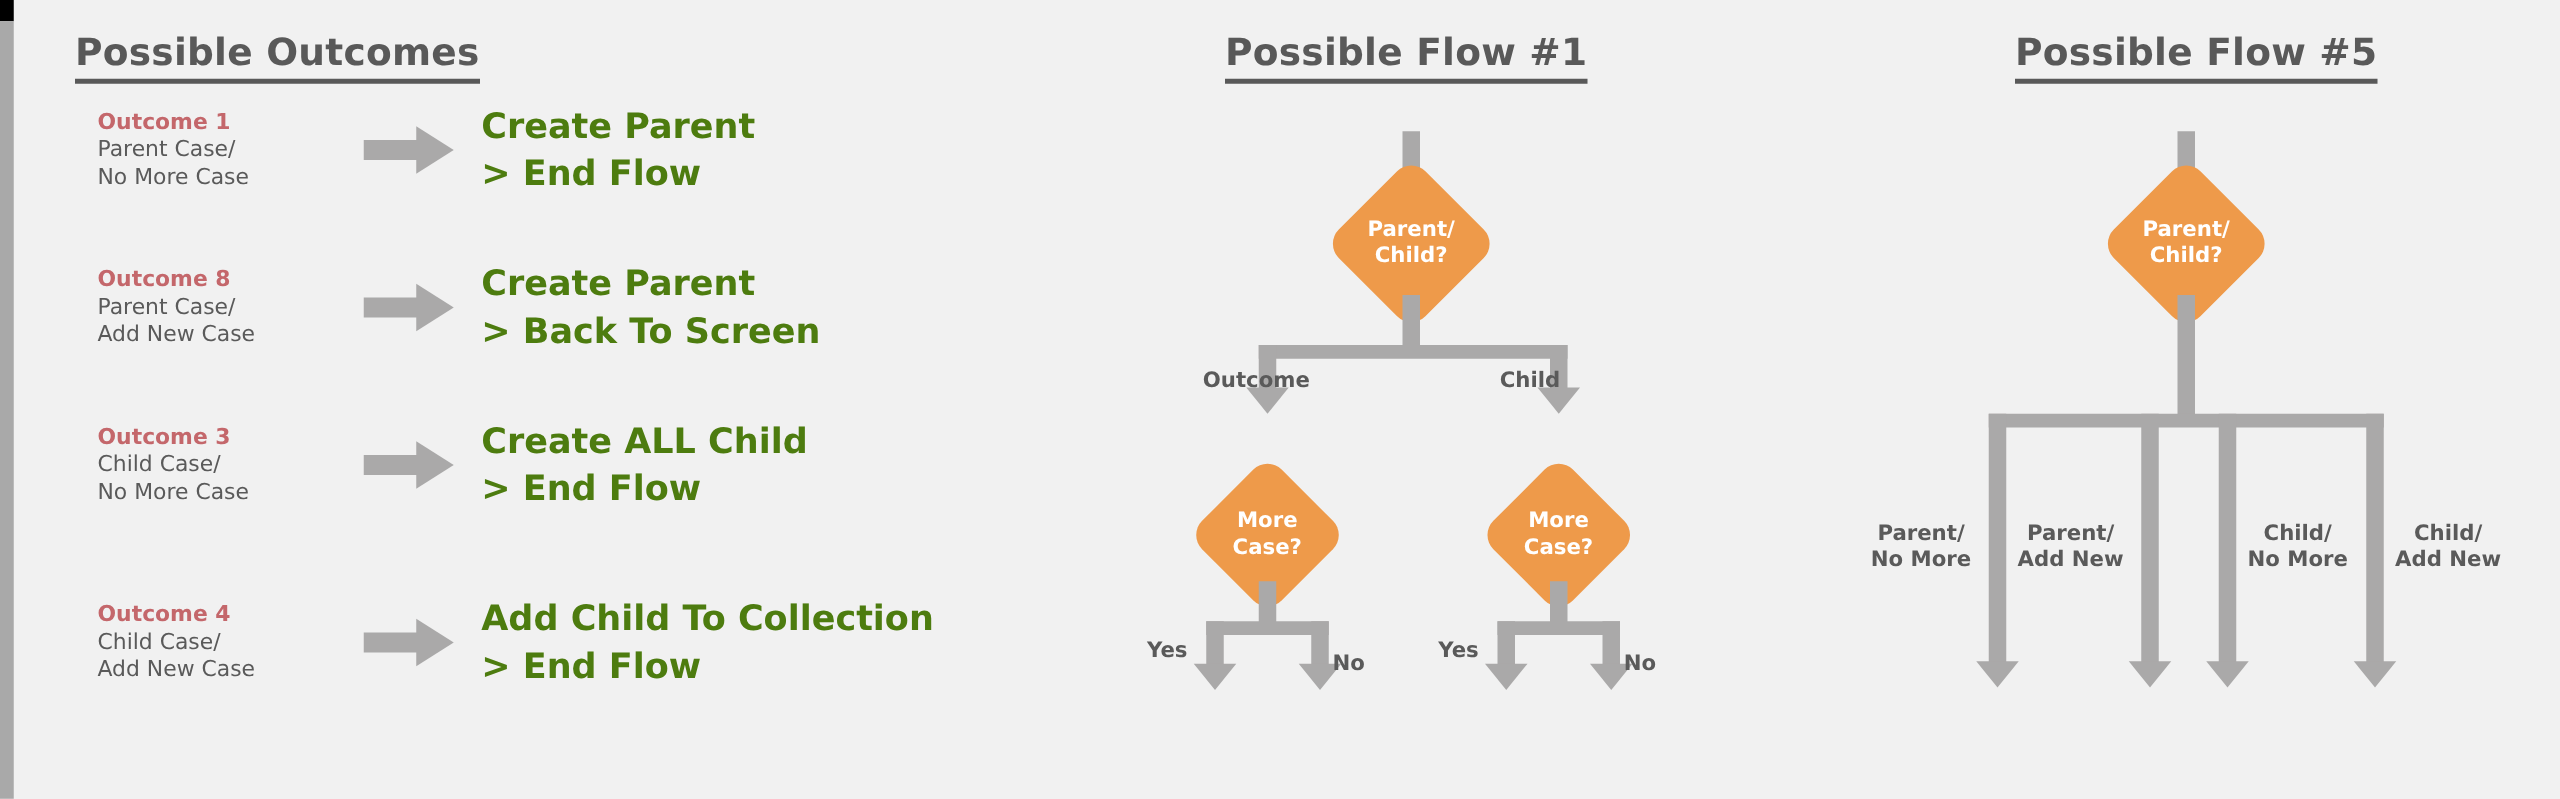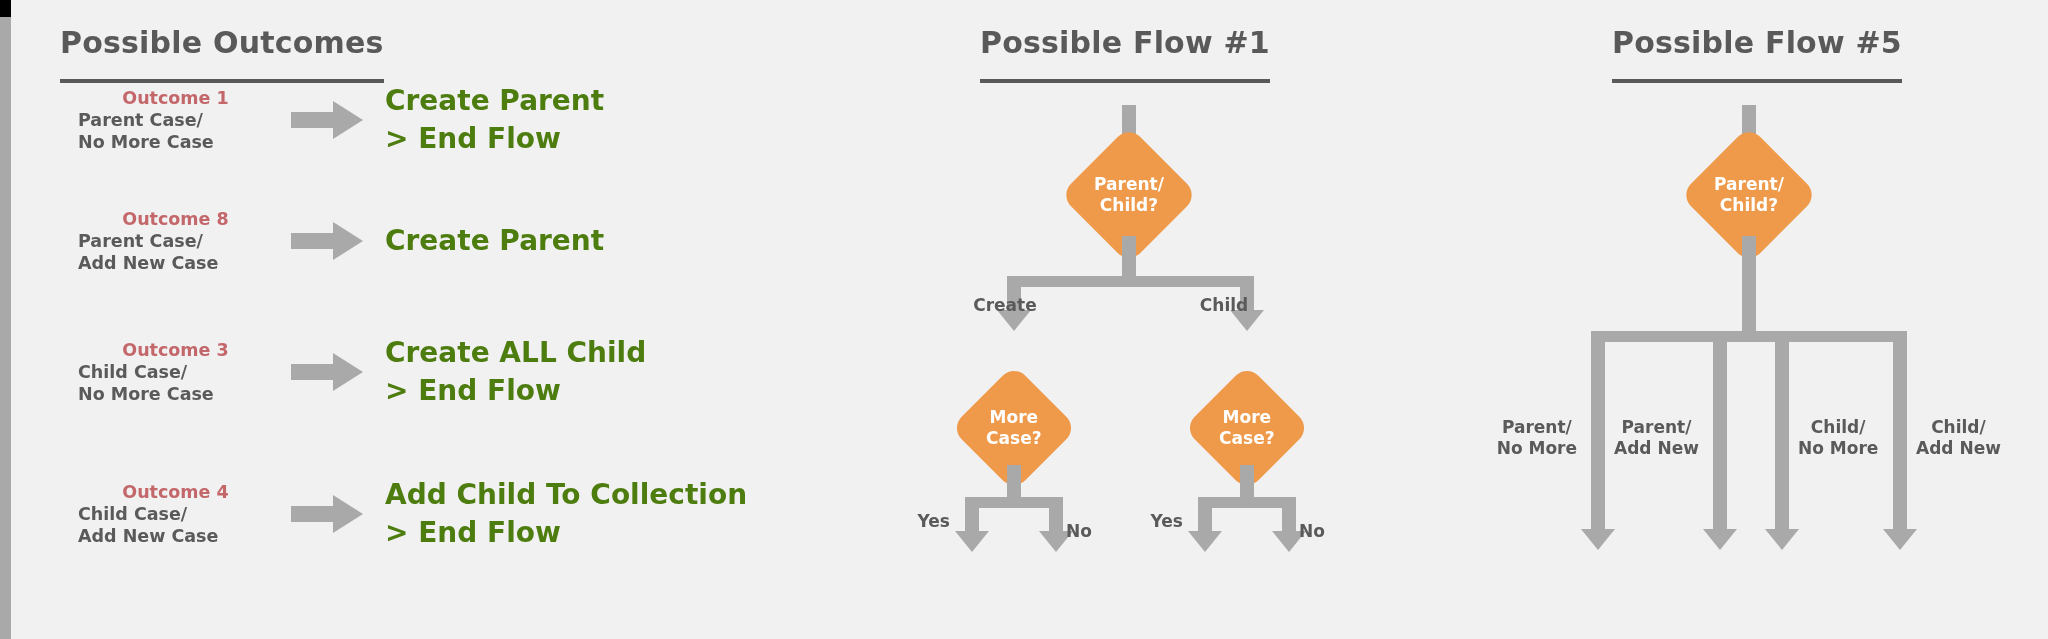--- a/index.html
+++ b/index.html
@@ -17,31 +17,31 @@
     position:absolute;
     font-weight:700;
     font-size:30px;
     color:#595959;
     letter-spacing:.2px;
     white-space:nowrap;
   }
   .col-title .ul{
     display:inline-block;
     border-bottom:4px solid #595959;
-    padding-bottom:19px;
+    padding-bottom:3px;
   }
 
   
   .outcome-row{position:absolute;display:flex;align-items:center;}
   .outcome-left{width:195px;}
   .outcome-num{
-    color:#c4676b;font-weight:700;font-size:17.5px;line-height:22px;white-space:nowrap;text-align:center;
+    color:#c4676b;font-weight:700;font-size:17.5px;line-height:22px;white-space:nowrap;
   }
   .outcome-line{
-    color:#5a5a5a;font-weight:700;font-size:17.5px;line-height:22px;white-space:nowrap;
+    color:#5a5a5a;font-weight:400;font-size:17.5px;line-height:22px;white-space:nowrap;
   }
   .fat-arrow{
     position:relative;width:72px;height:38px;flex:0 0 72px;margin-left:18px;margin-right:22px;
   }
   .fat-arrow .shaft{
     position:absolute;left:0;top:11px;width:44px;height:16px;background:#aaa9a9;
   }
   .fat-arrow .head{
     position:absolute;left:42px;top:0;width:0;height:0;
     border-top:19px solid transparent;border-bottom:19px solid transparent;
@@ -108,20 +108,21 @@
       <div class="outcome-num">Outcome 8</div>
       <div class="outcome-line">Parent Case/</div>
       <div class="outcome-line">Add New Case</div>
     </div>
     <div class="fat-arrow">
       <div class="shaft"></div>
       <div class="head"></div>
     </div>
     <div>
       <div class="outcome-action">Create Parent</div>
+      <div class="outcome-action">&gt; Back To Screen</div>
     </div>
   </div>
 
   <div class="outcome-row" style="left:78px;top:334px;">
     <div class="outcome-left">
       <div class="outcome-num">Outcome 3</div>
       <div class="outcome-line">Child Case/</div>
       <div class="outcome-line">No More Case</div>
     </div>
     <div class="fat-arrow">
@@ -167,21 +168,21 @@
   <div class="vline" style="left:1122px;top:236px;width:14px;height:50px;"></div>
 
   <div class="hline" style="left:1007px;top:276px;width:247px;"></div>
 
   <div class="vline" style="left:1007px;top:276px;width:14px;height:36px;"></div>
   <div class="arrowhead" style="left:997px;top:310px;"></div>
 
   <div class="vline" style="left:1240px;top:276px;width:14px;height:36px;"></div>
   <div class="arrowhead" style="left:1230px;top:310px;"></div>
 
-  <div class="flow-label" style="left:1005px;top:305px;transform:translate(-50%,-50%);">Create</div>
+  <div class="flow-label" style="left:1005px;top:305px;transform:translate(-50%,-50%);">Outcome</div>
   <div class="flow-label" style="left:1224px;top:305px;transform:translate(-50%,-50%);">Child</div>
 
   <div class="diamond" style="left:969px;top:383px;width:90px;height:90px;">
     <div class="dlabel">
       <div>More</div>
       <div>Case?</div>
     </div>
   </div>
   <div class="diamond" style="left:1202px;top:383px;width:90px;height:90px;">
     <div class="dlabel">

